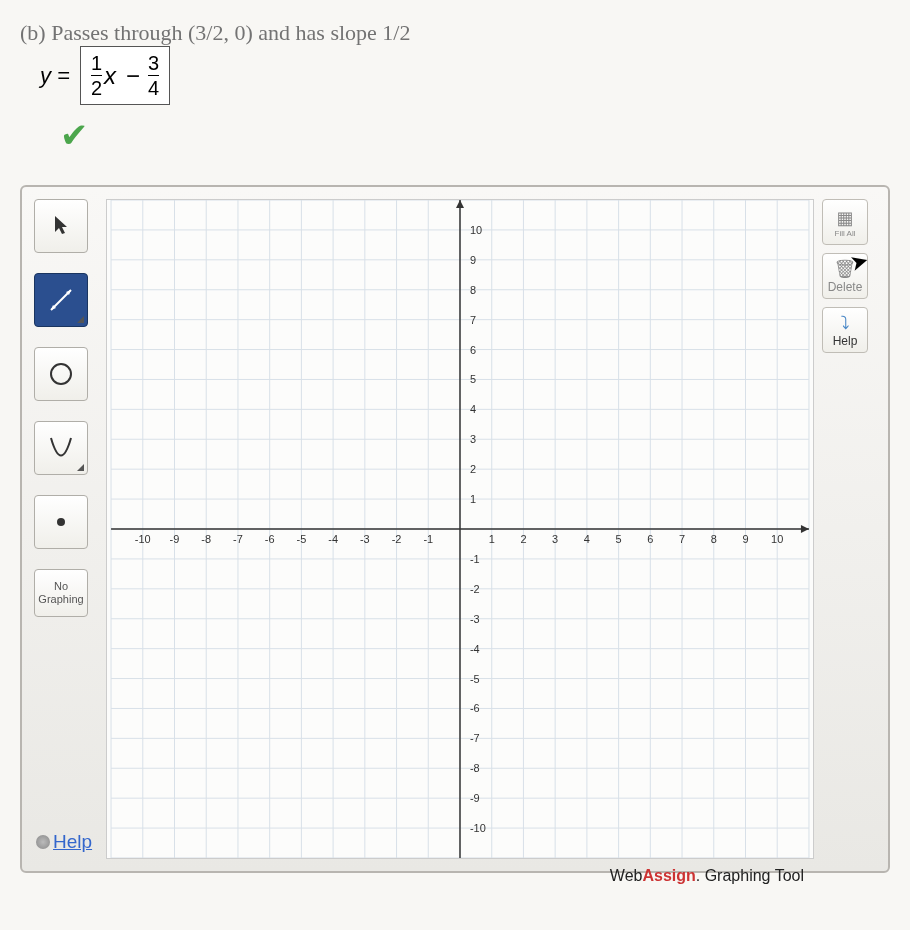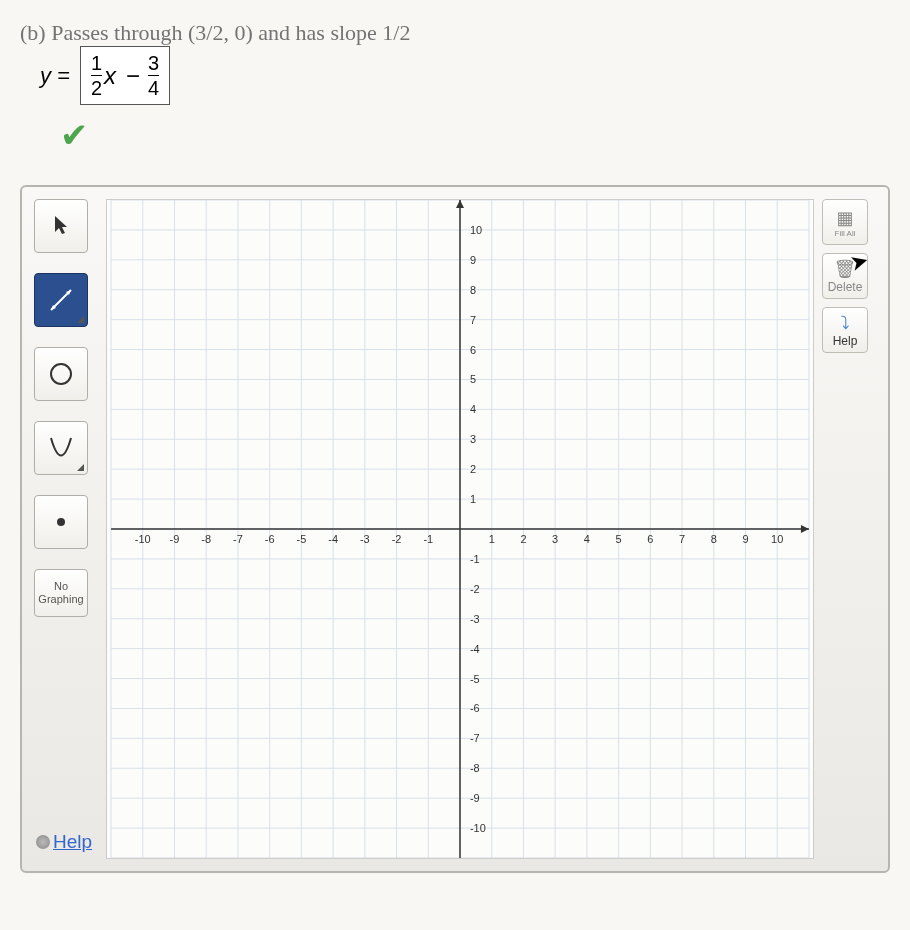--- a/index.html
+++ b/index.html
@@ -338,20 +338,23 @@
           <text x="360" y="244" class="graph-tick" text-anchor="start">3</text>
           <text x="360" y="214.00000000000006" class="graph-tick" text-anchor="start">4</text>
           <text x="360" y="184" class="graph-tick" text-anchor="start">5</text>
           <text x="360" y="154" class="graph-tick" text-anchor="start">6</text>
           <text x="360" y="124" class="graph-tick" text-anchor="start">7</text>
           <text x="360" y="94" class="graph-tick" text-anchor="start">8</text>
           <text x="360" y="64" class="graph-tick" text-anchor="start">9</text>
           <text x="360" y="34" class="graph-tick" text-anchor="start">10</text>
         </svg>
     </div>
+    <div class="footer-brand">
+      <span>Web</span><b>Assign</b><span>. Graphing Tool</span>
+    </div>
   </div>
 
   <div class="right-tools">
     <div class="right-tool">
       <span class="icon">▦</span>
       <span style="font-size:8px">Fill All</span>
     </div>
     <div class="right-tool">
       <span class="icon">🗑</span>
       <span style="font-size:12px">Delete</span>

